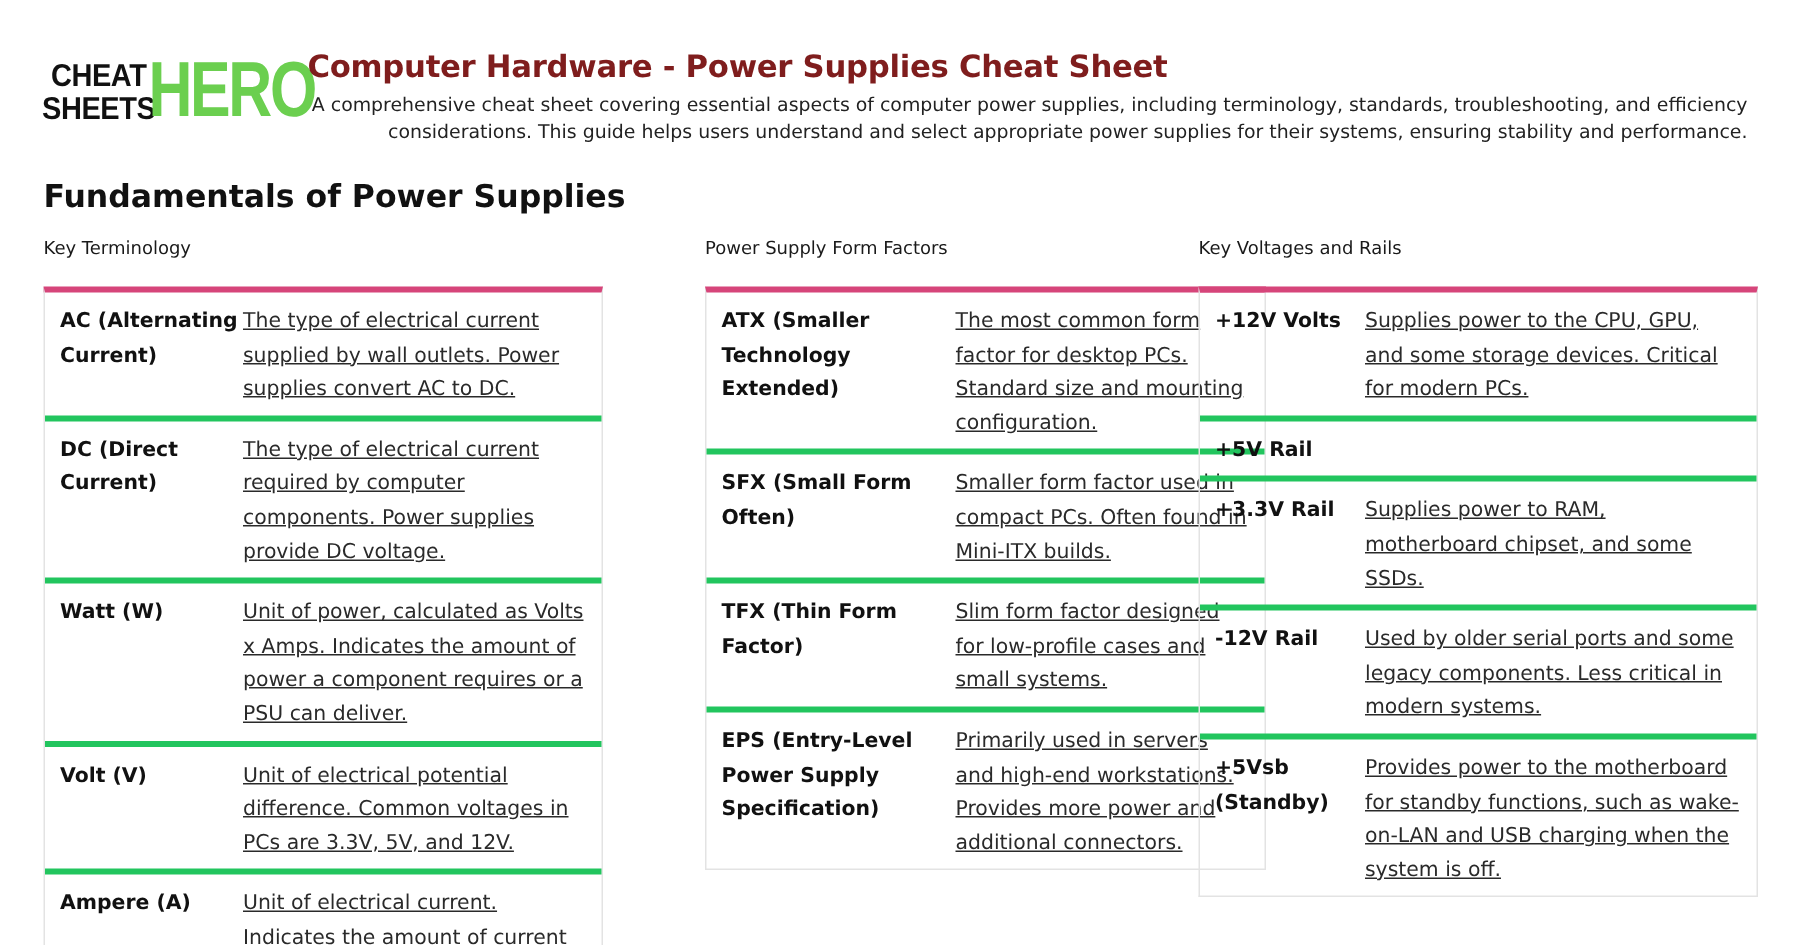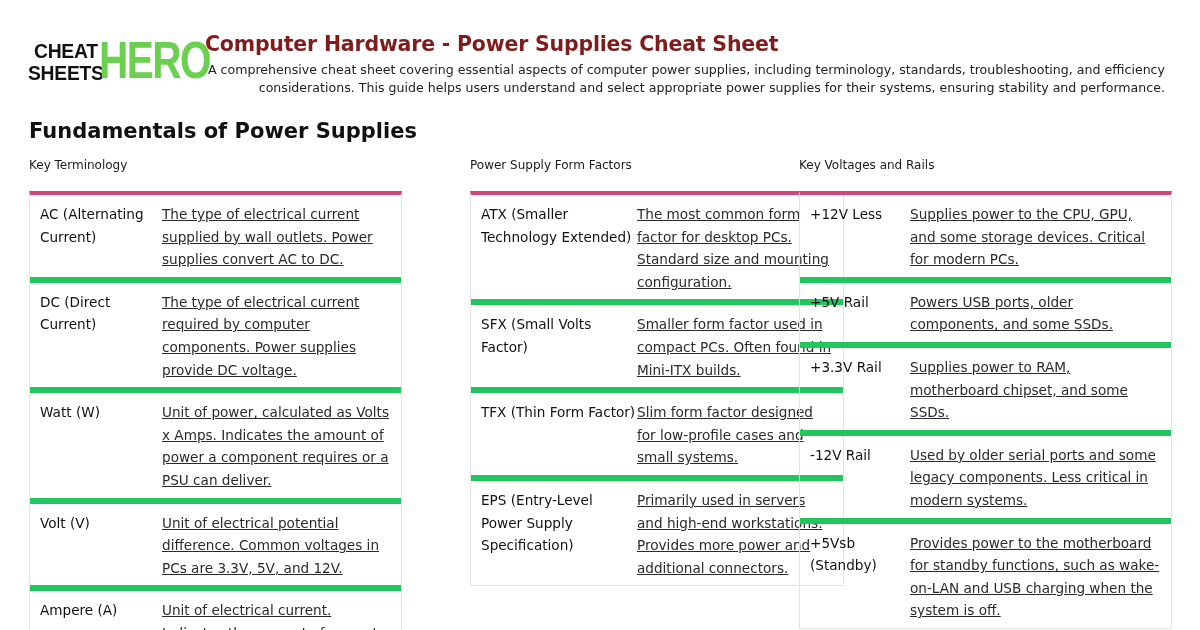--- a/index.html
+++ b/index.html
@@ -11,23 +11,23 @@
     .logo .hero { position: absolute; left: 71px; top: -4px; font-family: "Liberation Sans", sans-serif; font-weight: bold; font-size: 52px; line-height: 52px; color: #6bcf4f; letter-spacing: -2px; transform: scaleX(0.78); transform-origin: left top; }
 
     .title { position: absolute; left: 205px; top: 32px; font-size: 20.5px; font-weight: bold; color: #7f1d1d; letter-spacing: -0.2px; }
     .subtitle { position: absolute; left: 205px; top: 61px; width: 960px; font-size: 12.6px; line-height: 18px; color: #222; text-align: right; }
 
     .section-title { position: absolute; left: 29px; top: 119px; font-size: 21px; font-weight: bold; color: #111; }
 
     .col { position: absolute; top: 156px; }
     .col-h { font-size: 12px; color: #1a1a1a; height: 35px; padding-top: 2px; }
     .table { border-top: 4px solid #d6457a; border-left: 1px solid #e3e3e3; border-right: 1px solid #e3e3e3; border-bottom: 1px solid #e3e3e3; }
-    .row { display: flex; border-top: 6px solid #22c55e; padding: 8px 10px 6px 10px; }
+    .row { display: flex; border-top: 4px solid #22c55e; padding: 8px 10px 6px 10px; }
     .row:first-child { border-top: none; }
-    .term { font-weight: normal; font-size: 13.6px; line-height: 22.6px; color: #111; flex: none; }
+    .term { font-weight: bold; font-size: 13.6px; line-height: 22.6px; color: #111; flex: none; }
     .desc { font-size: 13.6px; line-height: 22.6px; color: #2a2a2a; flex: 1; text-decoration: underline; }
 
     .c1 { left: 29px; width: 373px; }
     .c1 .term { width: 122px; }
     .c2 { left: 426px; width: 374px; margin-left: 44px; }
     .c2 .term { width: 156px; }
     .c3 { left: 799px; width: 373px; }
     .c3 .term { width: 100px; }
   </style>
 </head>
@@ -73,44 +73,43 @@
 </div>
 
 <div class="col c2">
   <div class="col-h">Power Supply Form Factors</div>
   <div class="table">
     <div class="row">
         <div class="term">ATX (Smaller Technology Extended)</div>
         <div class="desc">The most common form factor for desktop PCs. Standard size and mounting configuration.</div>
       </div>
     <div class="row">
-        <div class="term">SFX (Small Volts Factor)</div>
+        <div class="term">SFX (Small Form Often)</div>
         <div class="desc">Smaller form factor used in compact PCs. Often found in Mini-ITX builds.</div>
       </div>
     <div class="row">
         <div class="term">TFX (Thin Form Factor)</div>
         <div class="desc">Slim form factor designed for low-profile cases and small systems.</div>
       </div>
     <div class="row">
         <div class="term">EPS (Entry-Level Power Supply Specification)</div>
         <div class="desc">Primarily used in servers and high-end workstations. Provides more power and additional connectors.</div>
       </div>
   </div>
 </div>
 
 <div class="col c3">
   <div class="col-h">Key Voltages and Rails</div>
   <div class="table">
     <div class="row">
-        <div class="term">+12V Less</div>
+        <div class="term">+12V Volts</div>
         <div class="desc">Supplies power to the CPU, GPU, and some storage devices. Critical for modern PCs.</div>
       </div>
     <div class="row">
         <div class="term">+5V Rail</div>
-        <div class="desc">Powers USB ports, older components, and some SSDs.</div>
       </div>
     <div class="row">
         <div class="term">+3.3V Rail</div>
         <div class="desc">Supplies power to RAM, motherboard chipset, and some SSDs.</div>
       </div>
     <div class="row">
         <div class="term">-12V Rail</div>
         <div class="desc">Used by older serial ports and some legacy components. Less critical in modern systems.</div>
       </div>
     <div class="row">

